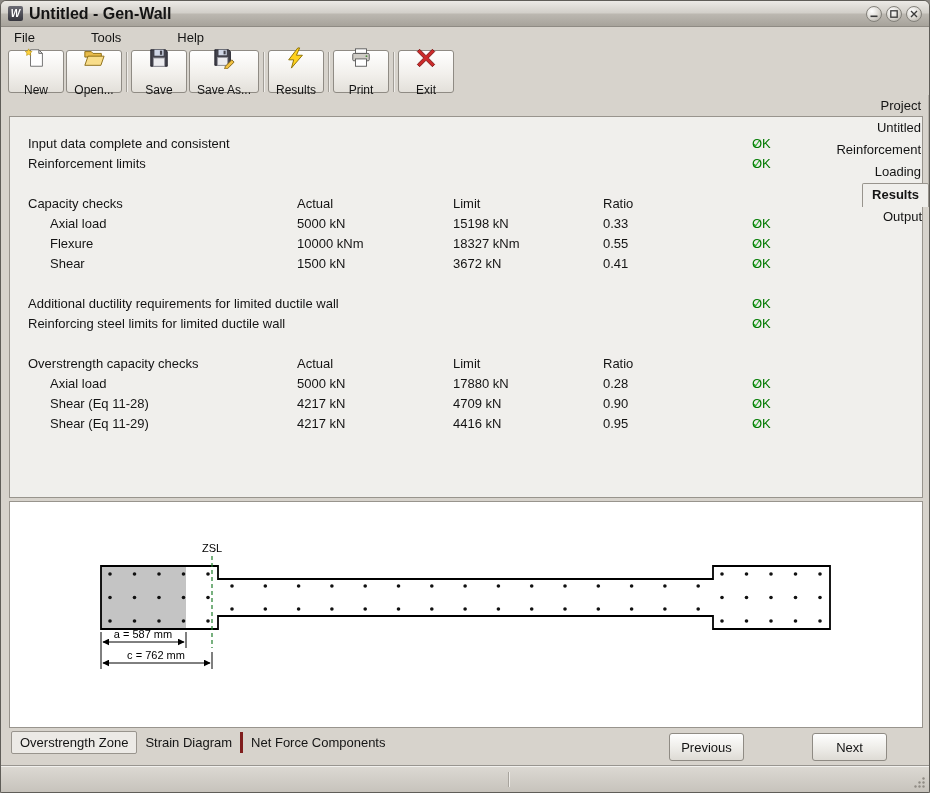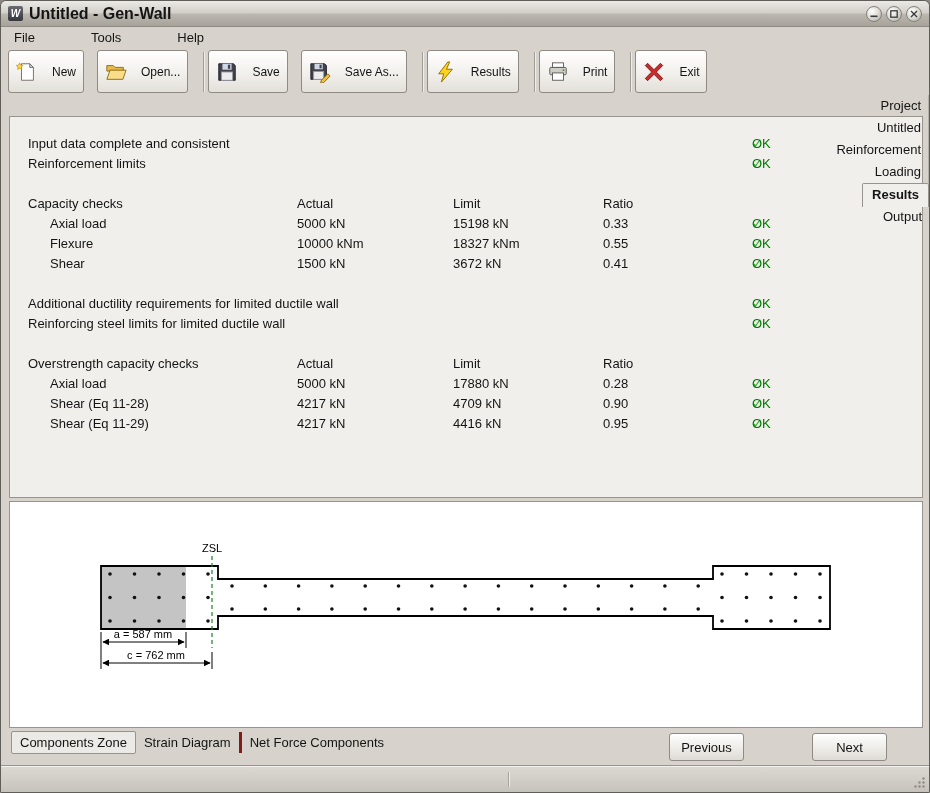--- a/index.html
+++ b/index.html
@@ -18,22 +18,22 @@
   .win-btn { width:16px; height:16px; border-radius:50%; border:1px solid #83807a;
     background:radial-gradient(circle at 35% 30%, #ffffff, #d9d6d0 55%, #a5a199);
     display:flex; align-items:center; justify-content:center; }
 
   
   .menubar { height:21px; display:flex; align-items:center; padding:0 6px; font-size:13px; color:#141414;gap:42px; }
   .menu-item { padding:2px 7px; }
 
   
   .toolbar { height:47px; display:flex; align-items:flex-start; padding:2px 2px 0 7px; }
-  .tbtn { min-width:56px; height:43px; margin-right:13px; border:1px solid #8f8b84; border-radius:3px;
-    background:linear-gradient(#ffffff,#f2f0ec 55%, #e3e0da); display:flex; flex-direction:row;
+  .tbtn { min-width:56px; height:43px; margin-right:2px; border:1px solid #8f8b84; border-radius:3px;
+    background:linear-gradient(#ffffff,#f2f0ec 55%, #e3e0da); display:flex; flex-direction:column;
     align-items:center; justify-content:center; gap:14px; font-size:12px; color:#141414; padding:2px 7px; }
   .ticon { height:22px; display:flex; align-items:center; }
   .tsep { width:1px; height:40px; background:#a29e97; margin:2px 4px 0 2px; box-shadow:1px 0 0 #efedea; }
 
   
   .tabs { height:21px; display:flex; align-items:flex-end; padding-left:8px; font-size:13px; position:relative; z-index:3;flex-direction:column; }
   .tab { padding:3px 7px 4px; color:#141414; border-right:1px solid #b5b1aa; }
   .tab:last-child { border-right:none; }
   .tab.active { background:#f0efec; border:1px solid #98948d; border-bottom:none; font-weight:bold;
     border-radius:2px 2px 0 0; padding:3px 9px 5px; margin-bottom:-1px; }
@@ -388,21 +388,21 @@
       <line x1="93" y1="140" x2="174" y2="140" stroke="#000" stroke-width="1" marker-start="url(#arr)" marker-end="url(#arr)"></line>
       <text class="svgtext" x="133" y="136" text-anchor="middle">a = 587 mm</text>
 
       <line x1="202" y1="150" x2="202" y2="167" stroke="#000" stroke-width="1"></line>
       <line x1="93" y1="161" x2="200" y2="161" stroke="#000" stroke-width="1" marker-start="url(#arr)" marker-end="url(#arr)"></line>
       <text class="svgtext" x="146" y="157" text-anchor="middle">c = 762 mm</text>
     </svg>
   </div>
 
   <div class="bottom-tabs">
-    <span class="btab active">Components Zone</span>
+    <span class="btab active">Overstrength Zone</span>
     <span class="btab">Strain Diagram</span>
     <span class="btab">Net Force Components</span>
   </div>
 
   <div class="btn btn-prev">Previous</div>
   <div class="btn btn-next">Next</div>
 
   <div class="statusbar">
     <div class="status-divider"></div>
     <svg class="grip" width="14" height="14">

